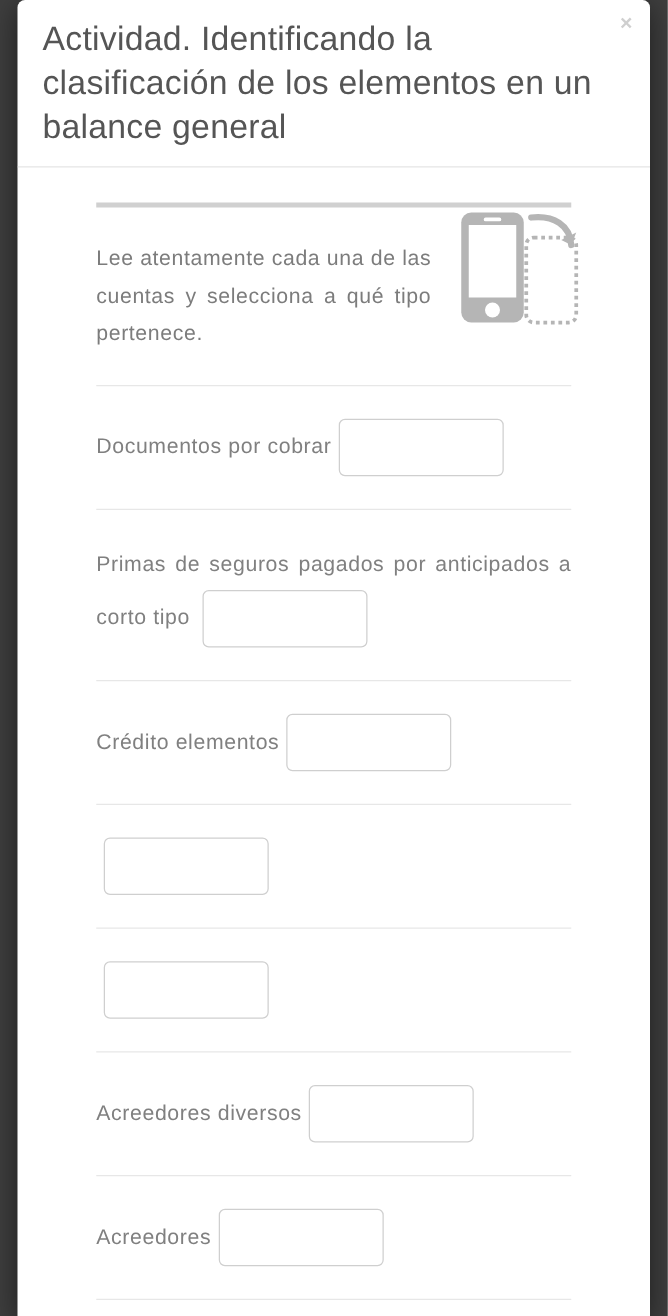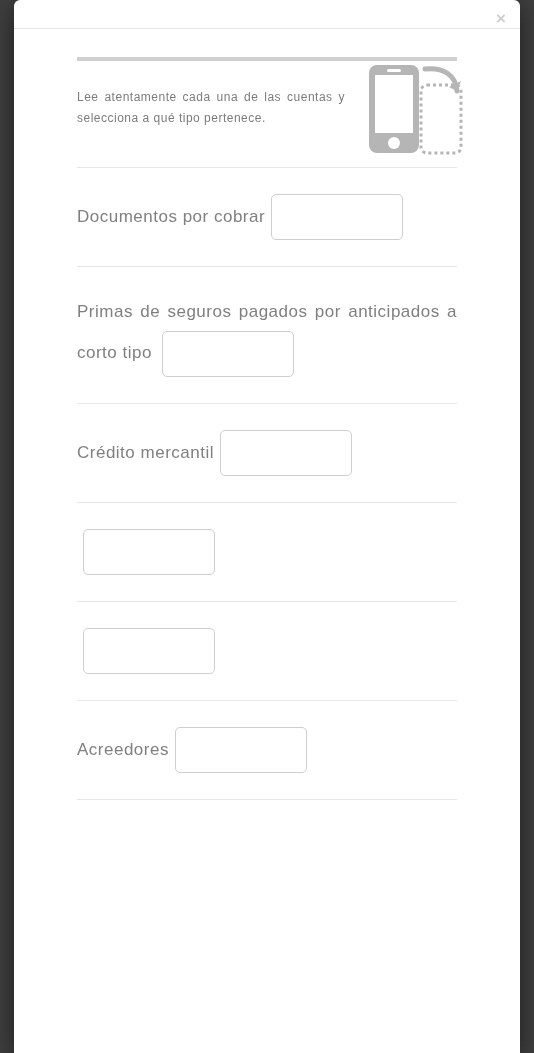--- a/index.html
+++ b/index.html
@@ -50,21 +50,21 @@
   }
   .intro-block {
     position: relative;
     border-top: 4px solid #d0d0d0;
     padding-top: 26px;
     padding-bottom: 26px;
     min-height: 110px;
   }
   .intro-text {
     color: #7c7c7c;
-    font-size: 12px;
+    font-size: 17px;
     line-height: 1.75;
     text-align: justify;
     letter-spacing: 0.5px;
     padding-right: 112px;
   }
   .phone-icon {
     position: absolute;
     right: -6px;
     top: 0px;
     width: 100px;
@@ -104,20 +104,21 @@
     padding: 0 10px;
     color: #555;
   }
 </style>
 </head>
 <body>
 
 <div class="modal">
   <div class="modal-header">
     <button class="close-btn">×</button>
+    <h2 class="modal-title">Actividad. Identificando la clasificación de los elementos en un balance general</h2>
   </div>
 
   <div class="modal-body">
     <div class="section-wrap">
 
       <div class="intro-block">
         <div class="phone-icon">
           <svg viewBox="0 0 100 96" width="100" height="96">
             <rect x="6" y="4" width="50" height="88" rx="8" ry="8" fill="#b5b5b5"></rect>
             <rect x="12" y="14" width="38" height="58" fill="#ffffff"></rect>
@@ -135,32 +136,36 @@
         <span class="q-label">Documentos por cobrar</span>
         <input class="ans-input" type="text" value="" style="">
       </div>
 
       <div class="item-block justify">
         <span class="q-label">Primas de seguros pagados por anticipados a corto tipo</span>
         <input class="ans-input" type="text" value="" style="">
       </div>
 
       <div class="item-block">
-        <span class="q-label">Crédito mercantil</span>
+        <span class="q-label">Crédito elementos</span>
         <input class="ans-input" type="text" value="" style="">
       </div>
 
       <div class="item-block">
         <input class="ans-input" type="text" value="" style="">
       </div>
 
       <div class="item-block">
         <input class="ans-input" type="text" value="" style="">
       </div>
 
+      <div class="item-block">
+        <span class="q-label">Acreedores diversos</span>
+        <input class="ans-input" type="text" value="" style="">
+      </div>
 
       <div class="item-block">
         <span class="q-label">Acreedores</span>
         <input class="ans-input" type="text" value="" style="">
       </div>
 
       <div class="item-block">
         <span class="q-label"></span>
 
       </div>

